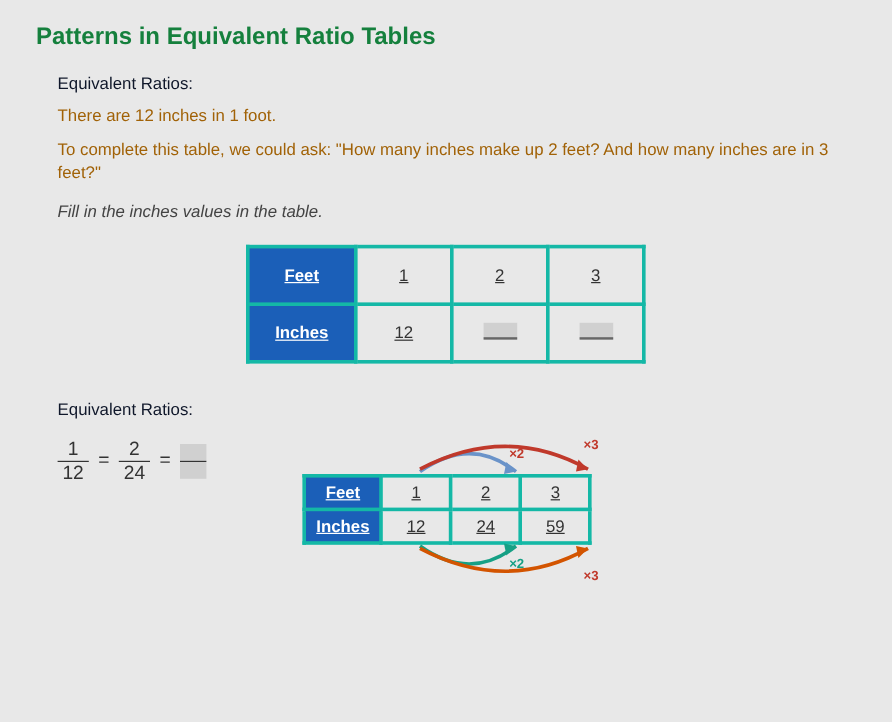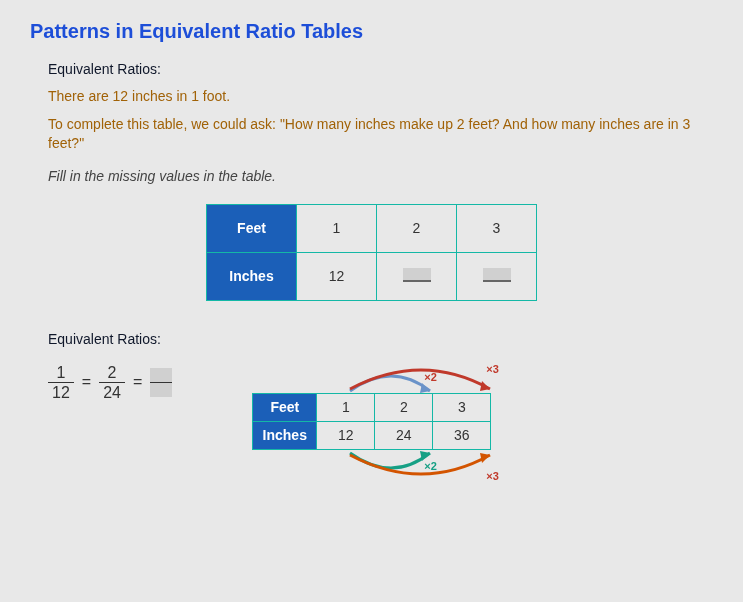--- a/index.html
+++ b/index.html
@@ -8,21 +8,21 @@
       background: #e8e8e8;
       width: 743px;
       height: 602px;
       padding: 20px 30px;
       color: #333;
       position: relative;
     }
     h1 {
       font-size: 20px;
       font-weight: bold;
-      color: #1d4ed8;
+      color: #15803d;
       margin-bottom: 18px;
     }
     .section-label {
       font-size: 14px;
       color: #0f172a;
       margin: 10px 0 10px 18px;
     }
     .body-text {
       font-size: 14px;
       color: #a16207;
@@ -37,23 +37,24 @@
     }
     .table1-wrap {
       display: flex;
       justify-content: center;
       margin: 20px 0 30px 0;
     }
     table.ratio-table {
       border-collapse: collapse;
     }
     table.ratio-table td, table.ratio-table th {
-      border: 1px solid #14b8a6;
+      border: 3px solid #14b8a6;
       text-align: center;
       font-size: 14px;
+      text-decoration: underline;
     }
     .t1 th, .t1 td { width: 80px; height: 48px; }
     .t1 th.hdr {
       background: #1b5fb8;
       color: #fff;
       font-weight: bold;
       width: 90px;
     }
     .blank-box {
       display: inline-block;
@@ -134,21 +135,21 @@
 <body>
 
 <h1>Patterns in Equivalent Ratio Tables</h1>
 
 <div class="section-label">Equivalent Ratios:</div>
 
 <div class="body-text">There are 12 inches in 1 foot.</div>
 
 <div class="body-text">To complete this table, we could ask: "How many inches make up 2 feet? And how many inches are in 3 feet?"</div>
 
-<div class="instruction">Fill in the missing values in the table.</div>
+<div class="instruction">Fill in the inches values in the table.</div>
 
 <div class="table1-wrap">
   <table class="ratio-table t1">
     <tbody>
         <tr>
       <th class="hdr">Feet</th>
       <td>1</td>
       <td>2</td>
       <td>3</td>
     </tr>
@@ -207,18 +208,18 @@
           <tr>
         <th class="hdr">Feet</th>
         <td>1</td>
         <td>2</td>
         <td>3</td>
       </tr>
       <tr>
         <th class="hdr">Inches</th>
         <td>12</td>
         <td>24</td>
-        <td>36</td>
+        <td>59</td>
       </tr>
     </tbody>
       </table>
   </div>
 </div>
 
 </body></html>

